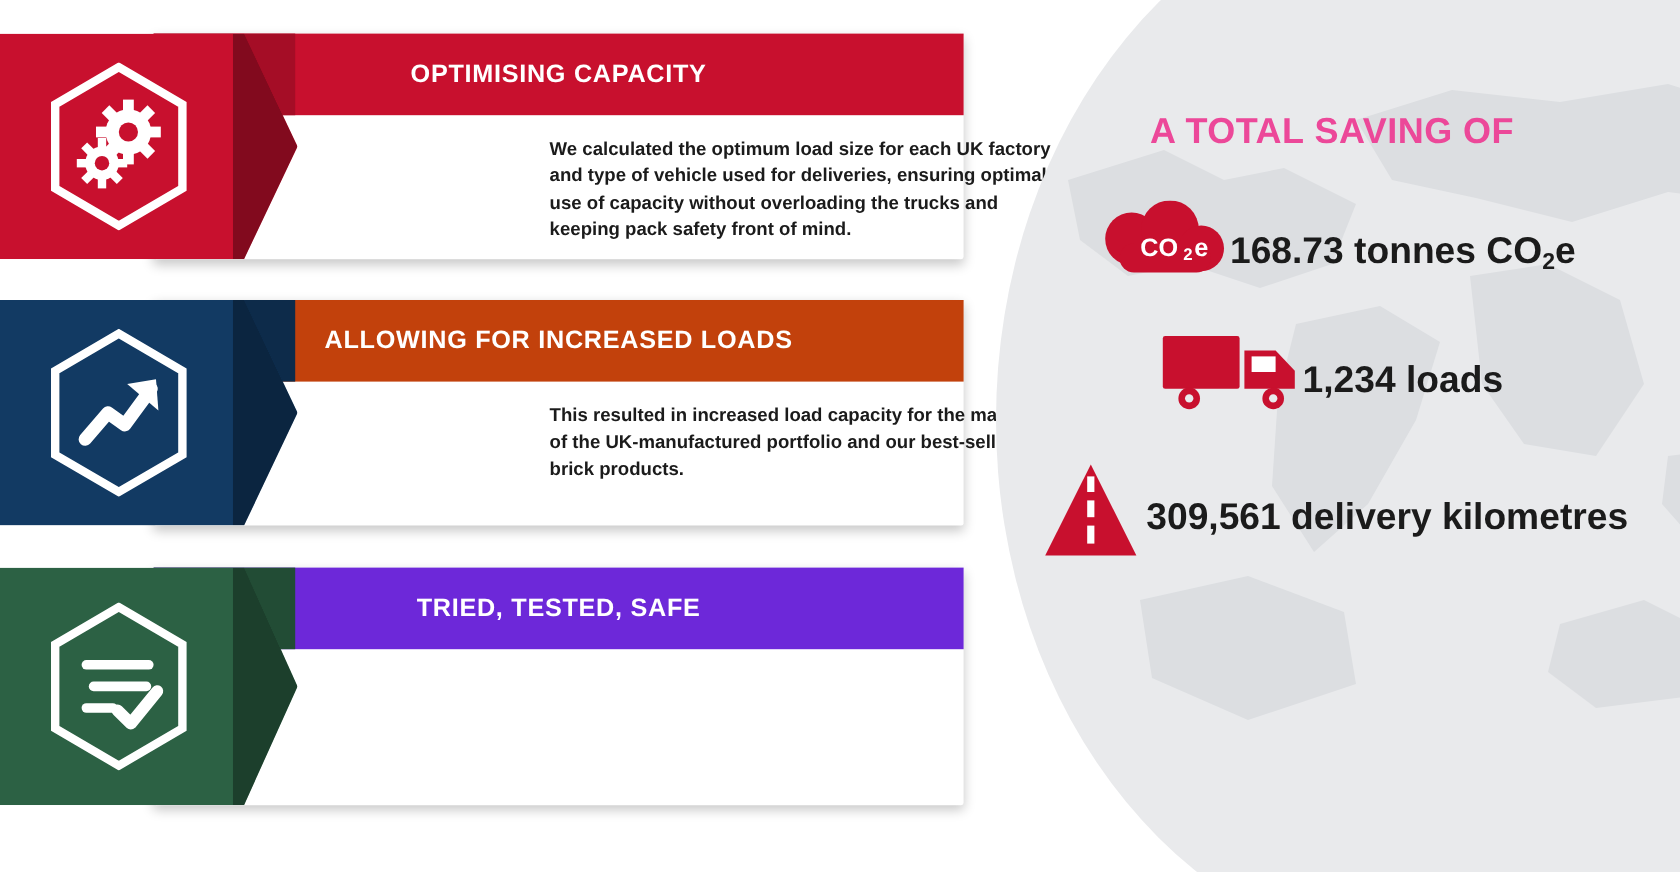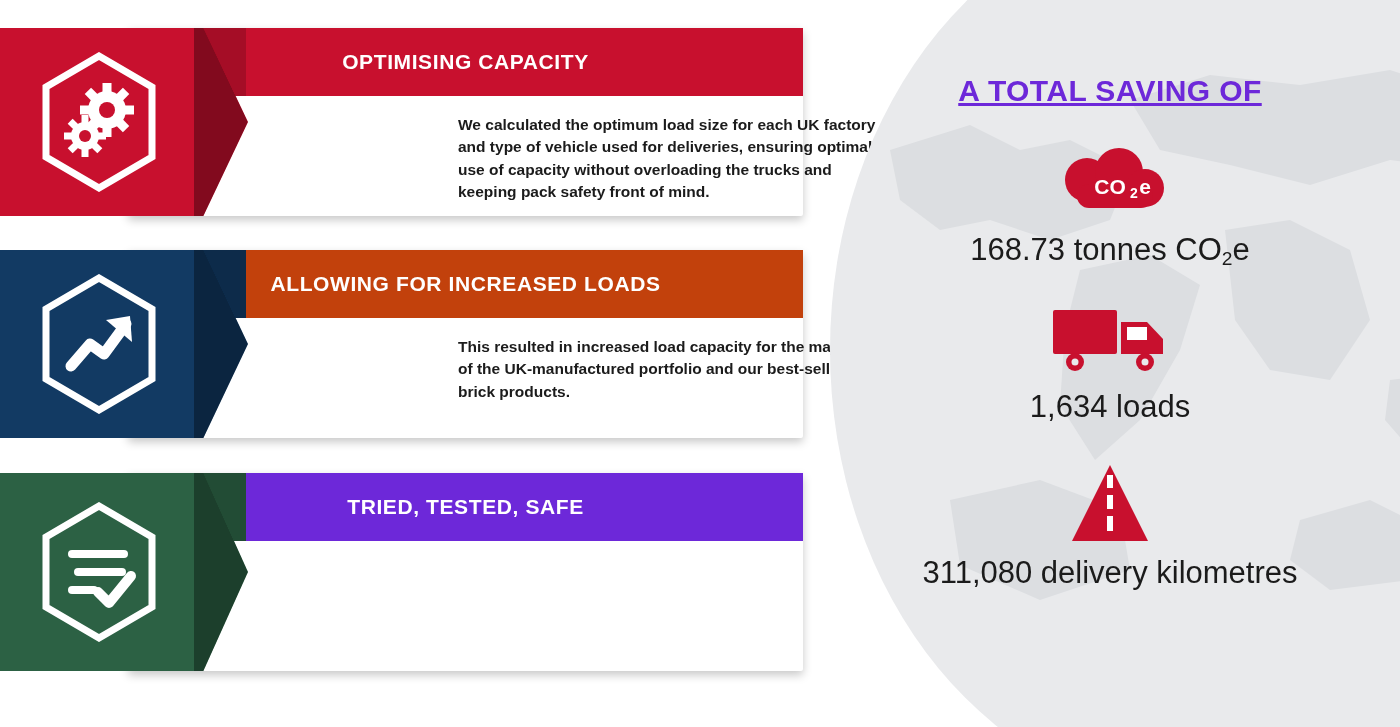--- a/index.html
+++ b/index.html
@@ -144,42 +144,41 @@
 
   .savings {
     position: absolute;
     left: 0; top: 0;
     width: 580px; height: 727px;
     display: flex;
     flex-direction: column;
     align-items: center;
   }
   .savings-title {
-    margin-top: 74px;
-    color: #6d28d9;
+    margin-top: 93px;
+    color: #ec4899;
     font-size: 30px;
     font-weight: bold;
     letter-spacing: 0.4px;
     text-transform: uppercase;
-    text-decoration: underline;
   }
   .stat {
     display: flex;
-    flex-direction: column;
+    flex-direction: row;
     align-items: center;
   }
   .stat-1 { margin-top: 40px; }
   .stat-2 { margin-top: 36px; }
   .stat-3 { margin-top: 38px; }
   .stat-icon { height: 72px; display: flex; align-items: center; justify-content: center; }
   .stat-icon.road { height: 80px; }
   .stat-label {
     margin-top: 12px;
     font-size: 31px;
-    font-weight: normal;
+    font-weight: bold;
     color: #1b1b1b;
     text-align: center;
     line-height: 1.18;
   }
   .stat-label sub { font-size: 0.62em; vertical-align: baseline; position: relative; top: 5px; }
 </style>
 </head>
 <body>
 
 <div id="root">
@@ -324,31 +323,31 @@
               <rect x="2" y="4" width="64" height="44" rx="2"></rect>
               <path d="M70 16 L96 16 L112 33 L112 48 L70 48 Z"></path>
               <rect x="76" y="21" width="20" height="13" fill="#ffffff"></rect>
               <circle cx="24" cy="56" r="9"></circle>
               <circle cx="94" cy="56" r="9"></circle>
             </g>
             <circle cx="24" cy="56" r="3.5" fill="#e9eaec"></circle>
             <circle cx="94" cy="56" r="3.5" fill="#e9eaec"></circle>
           </svg>
         </div>
-        <div class="stat-label">1,634 loads</div>
+        <div class="stat-label">1,234 loads</div>
       </div>
 
       <div class="stat stat-3">
         <div class="stat-icon road">
           <svg width="92" height="80" viewBox="0 0 92 80">
             <path d="M46 2 L84 78 L8 78 Z" fill="#c8102e"></path>
             <g fill="#ffffff">
               <rect x="43" y="12" width="6" height="13"></rect>
               <rect x="43" y="32" width="6" height="14"></rect>
               <rect x="43" y="53" width="6" height="15"></rect>
             </g>
           </svg>
         </div>
-        <div class="stat-label">311,080 delivery kilometres</div>
+        <div class="stat-label">309,561 delivery kilometres</div>
       </div>
     </div>
   </div>
 </div>
 
 </body></html>

